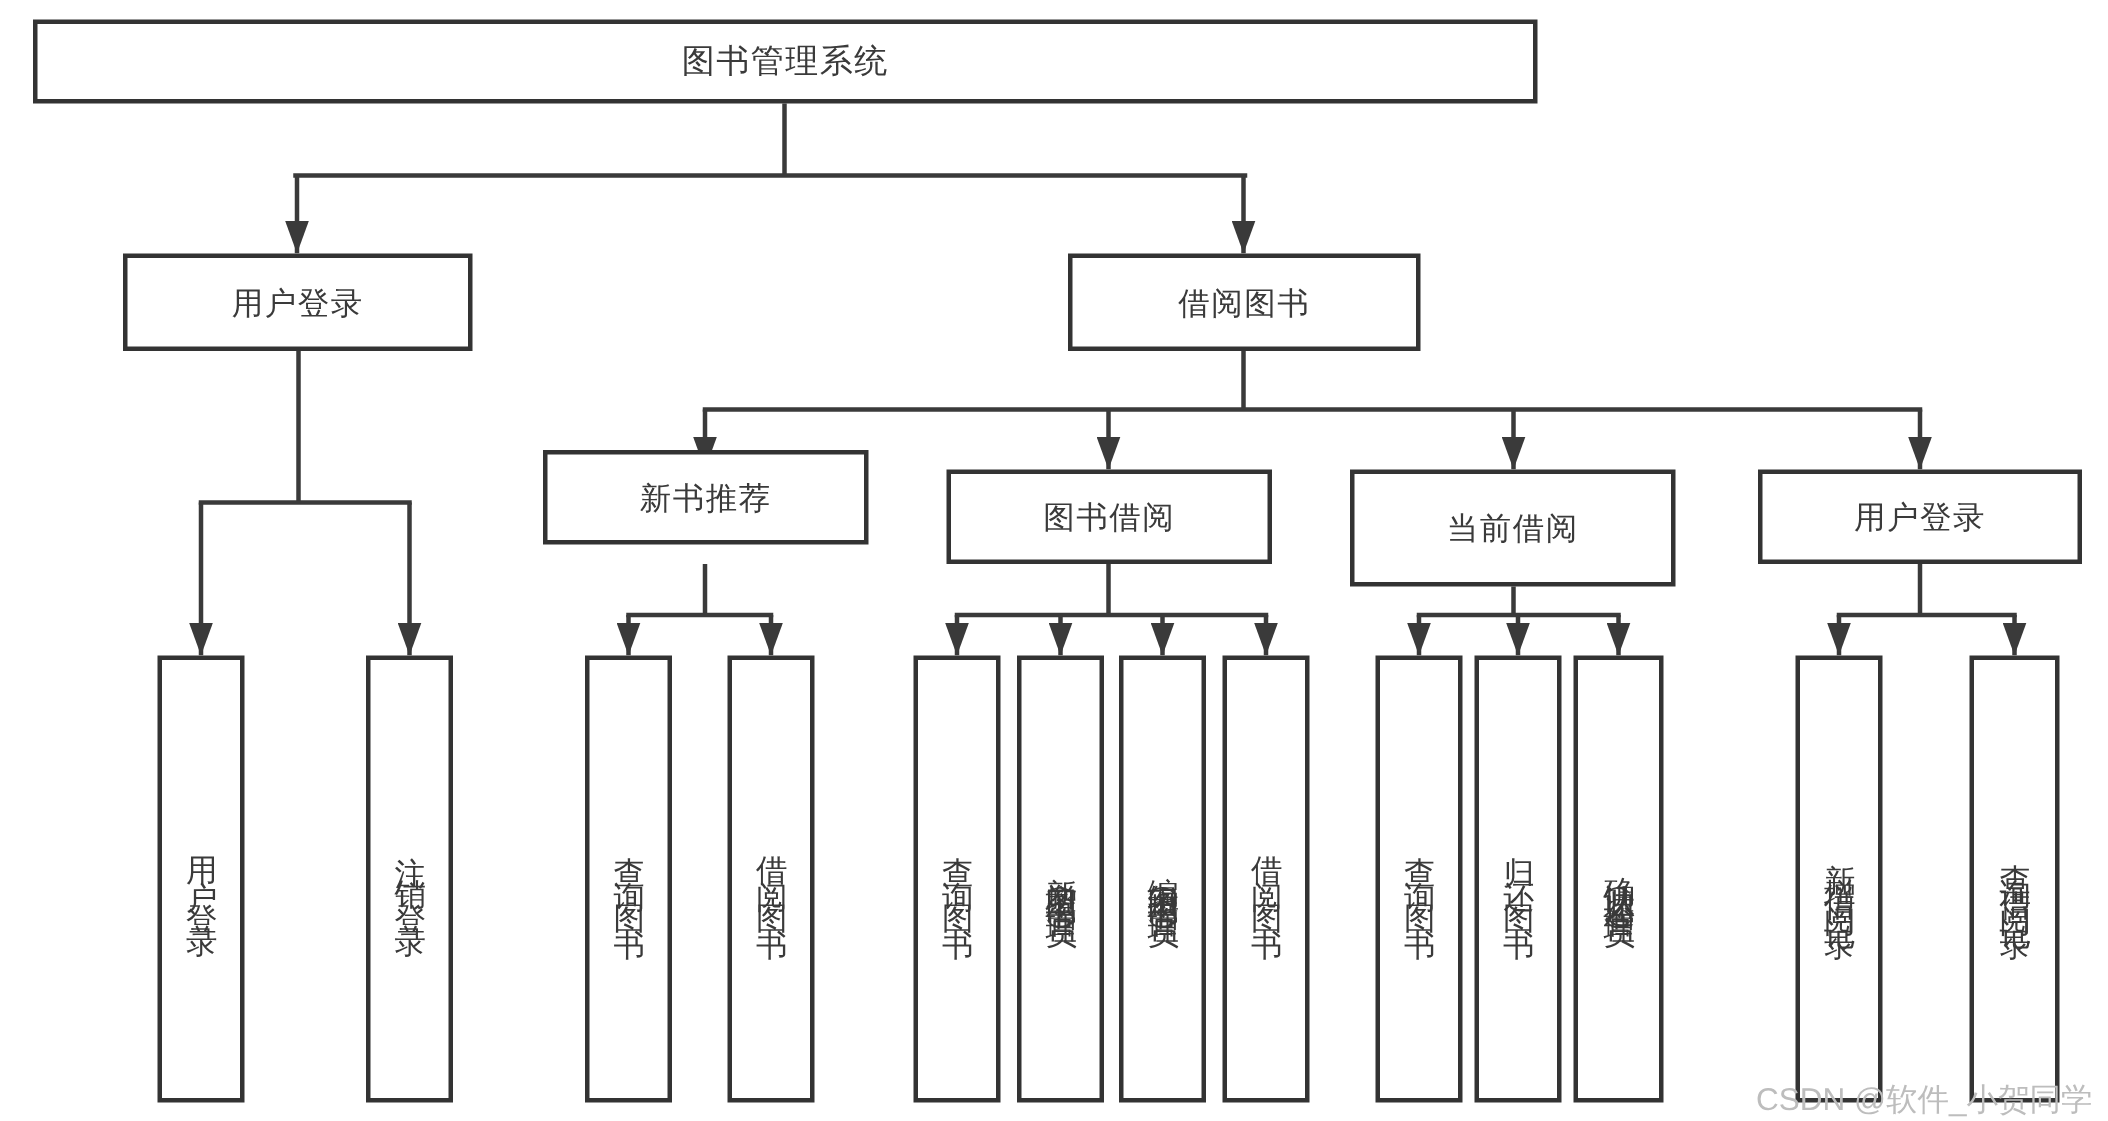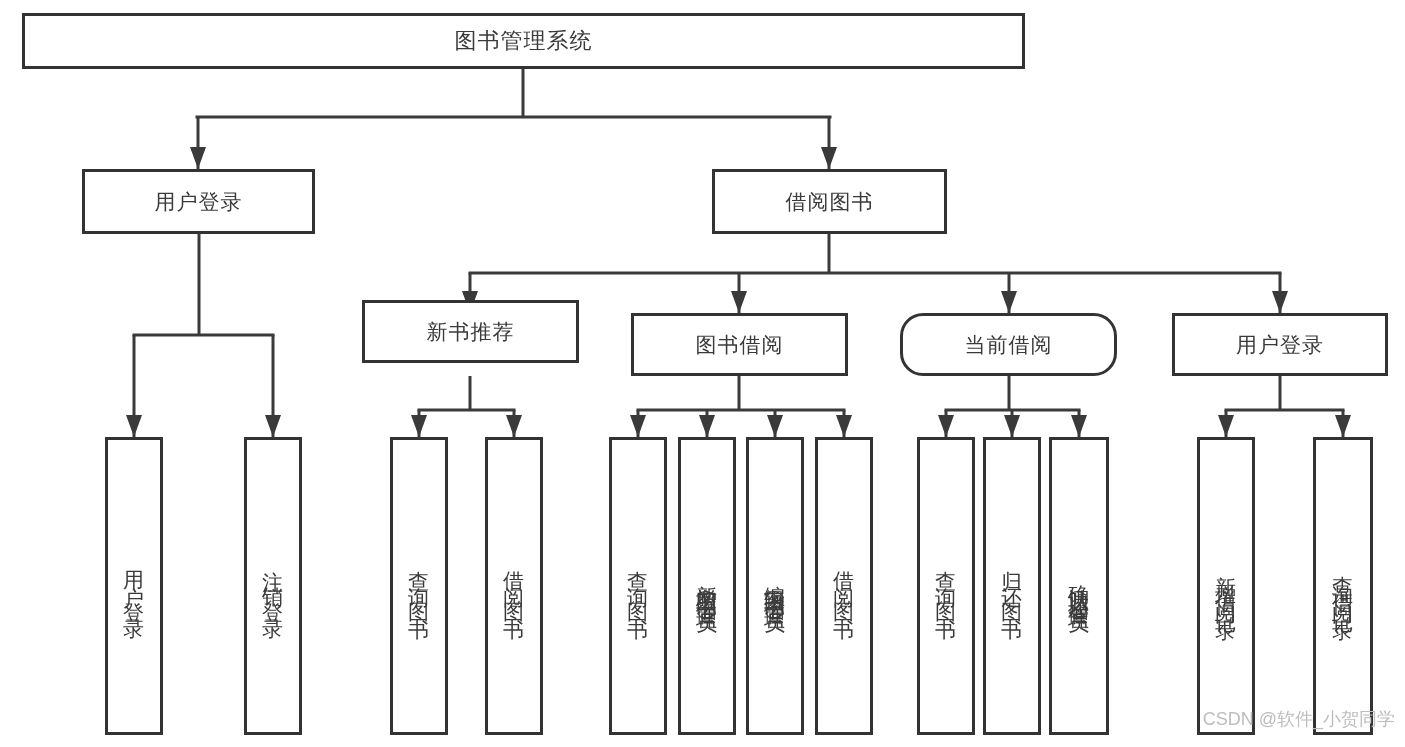--- a/index.html
+++ b/index.html
@@ -27,31 +27,31 @@
   .vbox span{
     writing-mode:vertical-rl;text-orientation:mixed;line-height:1;
     display:block;
   }
   
   .n-root   {left:22px;  top:13px;  width:1003px;height:56px;}
   .n-ulogin {left:82px;  top:169px; width:233px; height:65px;}
   .n-bmgmt  {left:712px; top:169px; width:235px; height:65px;}
   .n-nbrec  {left:362px; top:300px; width:217px; height:63px;}
   .n-bbrw   {left:631px; top:313px; width:217px; height:63px;}
-  .n-cbrw   {left:900px; top:313px; width:217px; height:63px;border-radius:23px;}
+  .n-cbrw   {left:900px; top:313px; width:217px; height:78px;}
   .n-brec   {left:1172px;top:313px; width:216px; height:63px;}
   .v{top:437px;height:298px;width:58px;}
   .v1 {left:105px;}  .v2 {left:244px;}
   .v3 {left:390px;}  .v4 {left:485px;}
   .v5 {left:609px;}  .v6 {left:678px;}  .v7 {left:746px;}  .v8 {left:815px;}
   .v9 {left:917px;}  .v10{left:983px;}  .v11{left:1049px;width:60px;}
   .v12{left:1197px;} .v13{left:1313px;width:60px;}
   .watermark{
-    position:absolute;right:10px;bottom:16px;z-index:5;
-    color:var(--wm);font-size:18px;white-space:nowrap;
+    position:absolute;right:10px;bottom:0;z-index:5;
+    color:var(--wm);font-size:21px;white-space:nowrap;
   }
 </style>
 </head>
 <body>
 
 <div class="stage">
 
   <svg class="connectors" width="1405" height="747" viewBox="0 0 1405 747">
     <defs>
       <marker id="arr" viewBox="0 0 22 16" markerWidth="22" markerHeight="16" refX="22" refY="8" orient="auto" markerUnits="userSpaceOnUse">

